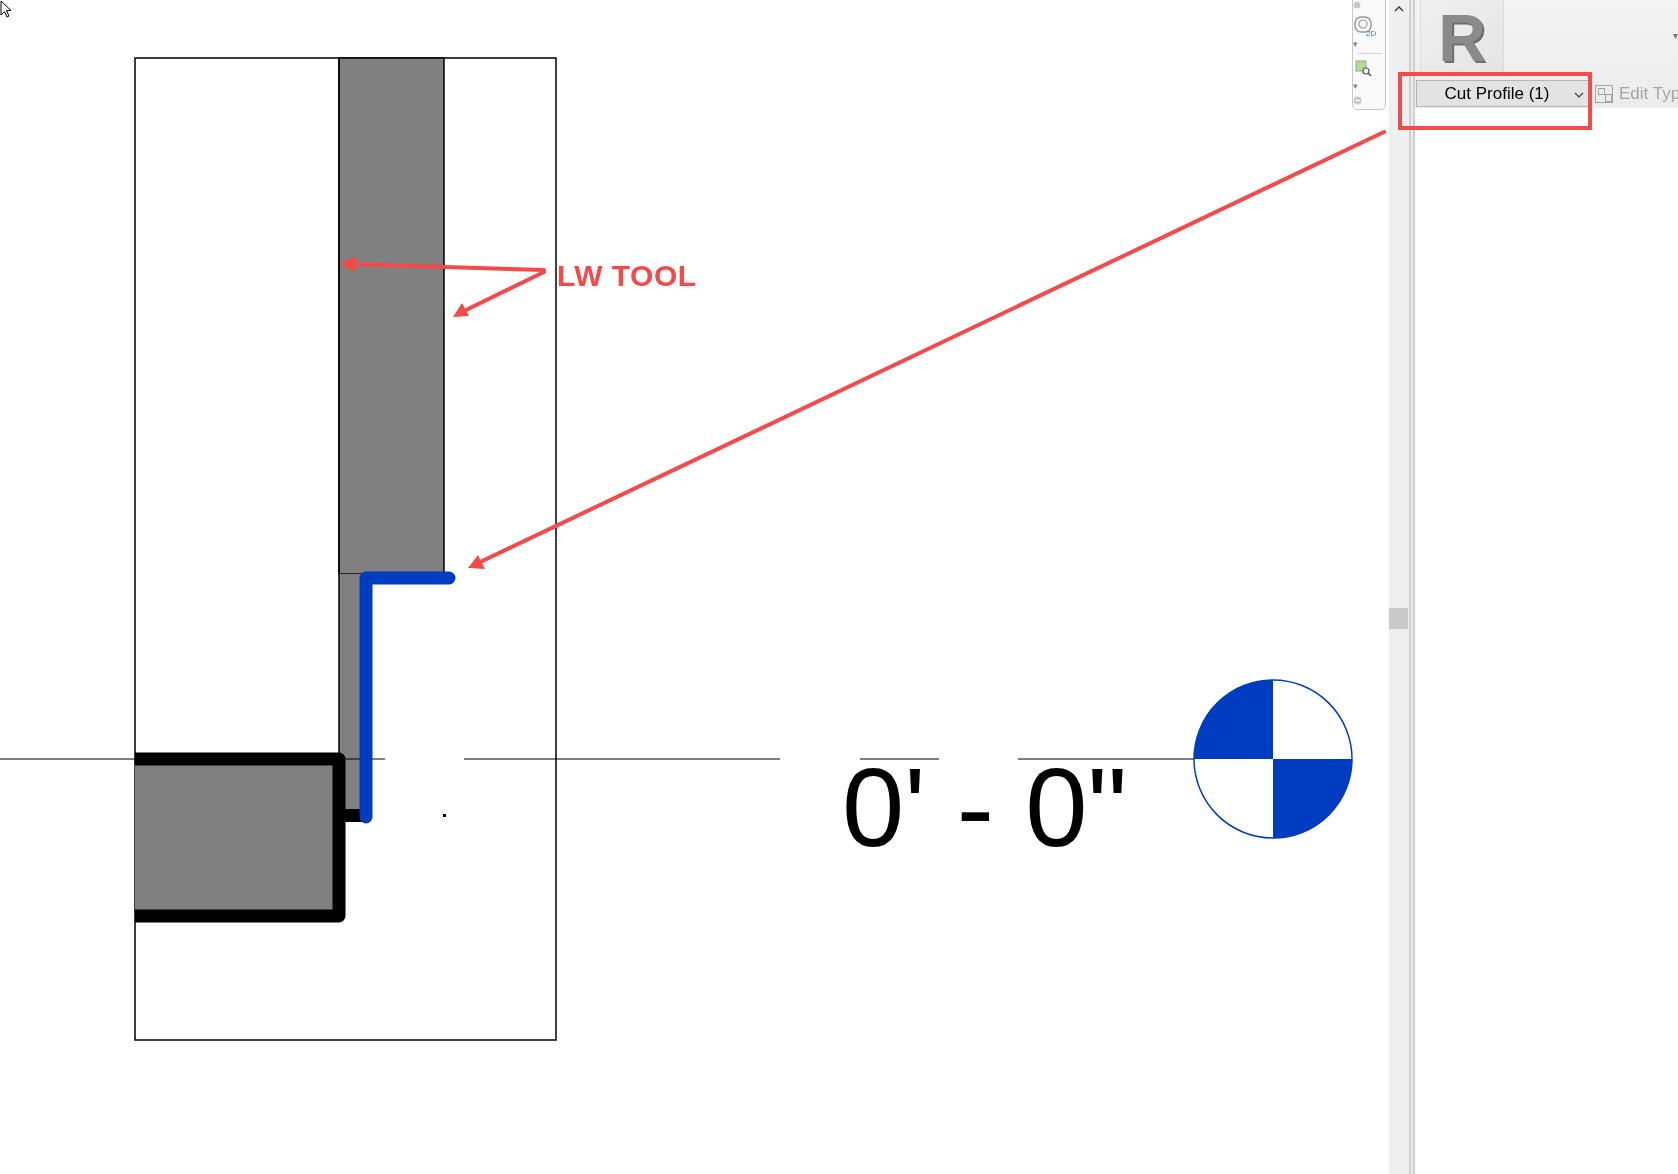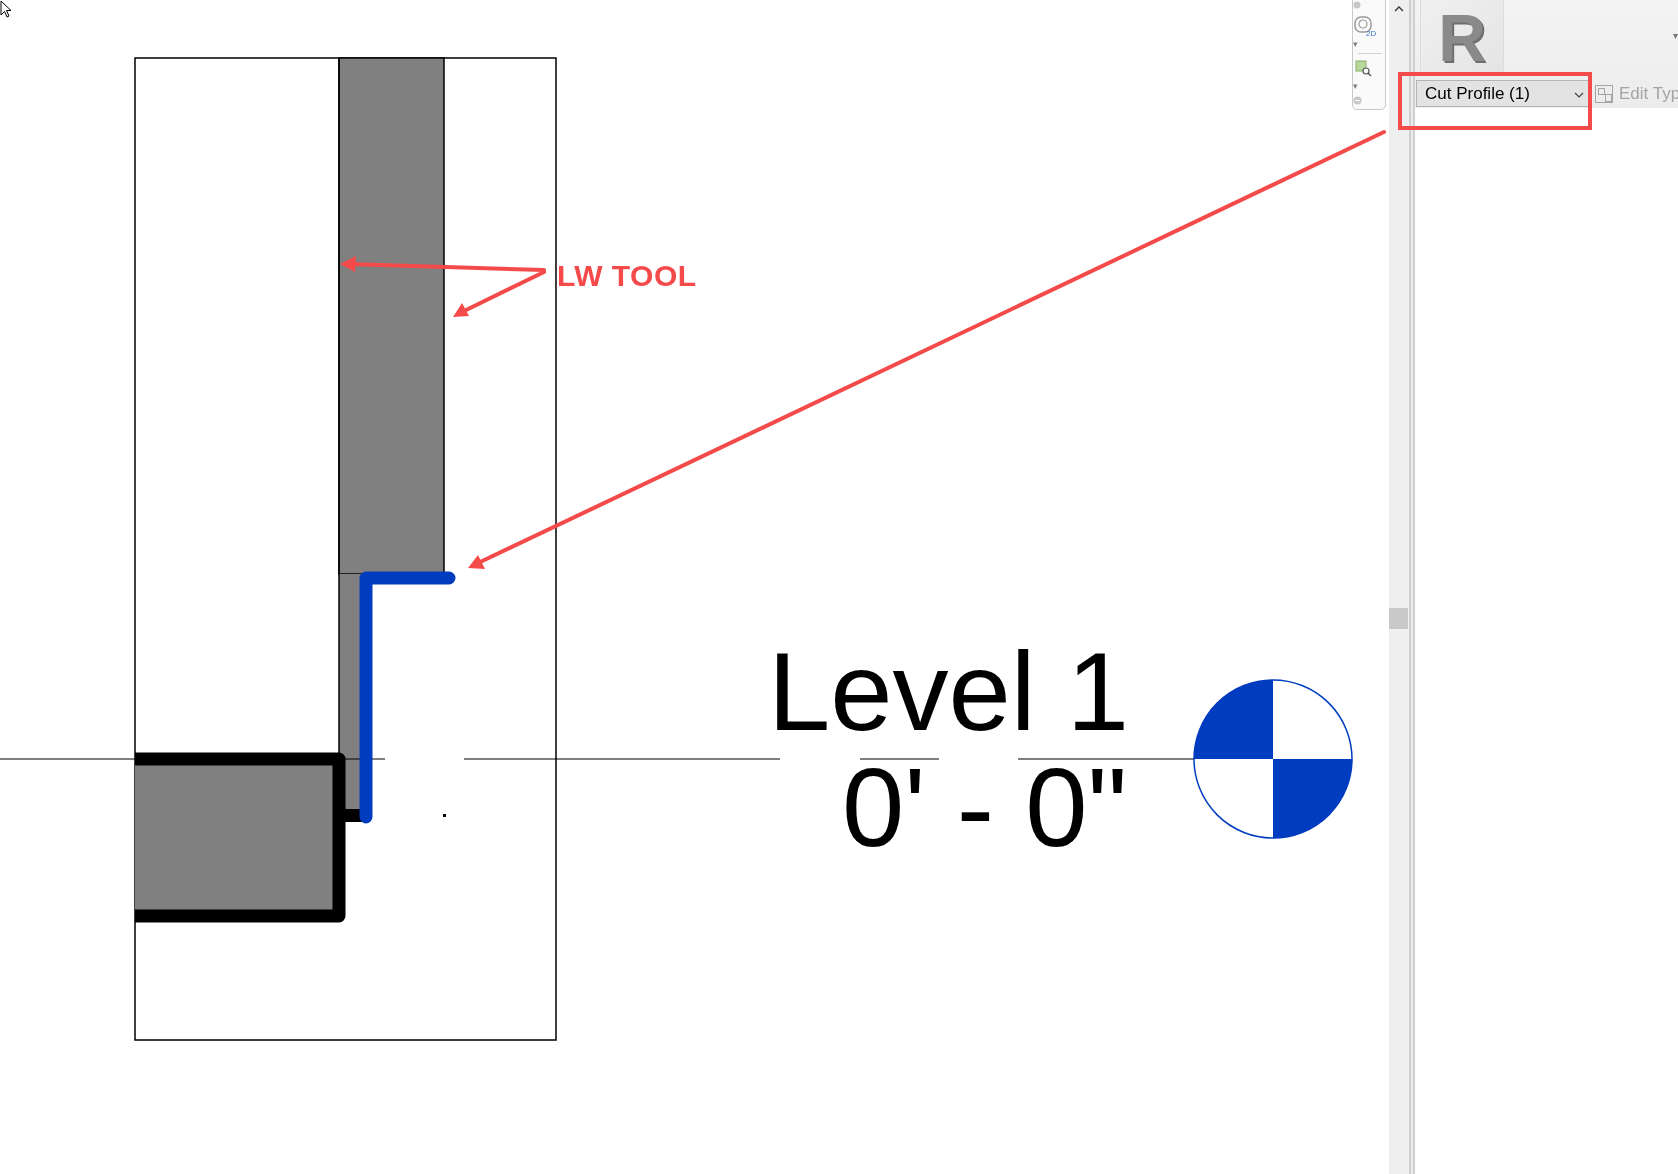--- a/index.html
+++ b/index.html
@@ -20,21 +20,21 @@
   .divider1 { position:absolute; left:1409px; top:0; width:2px; height:1174px; background:#cfcfcf; }
   .divider2 { position:absolute; left:1411px; top:0; width:2px; height:1174px; background:#ececec; }
   .divider3 { position:absolute; left:1413px; top:0; width:2px; height:1174px; background:#cfcfcf; }
 
   .props { position:absolute; left:1415px; top:0; width:263px; height:1174px; background:#ffffff; }
   .props-head { position:absolute; left:0; top:0; width:263px; height:108px; background:linear-gradient(#f4f4f4,#ececec); }
   .type-tile { position:absolute; left:5px; top:0; width:82px; height:76px; background:linear-gradient(135deg,#f0f0f0,#e4e4e4); border-right:1px solid #dcdcdc; border-left:1px solid #dcdcdc; display:flex; align-items:center; justify-content:center; }
   .type-tile span { font-size:66px; font-weight:bold; color:#8a8a8a; font-family:"Liberation Sans", sans-serif; text-shadow:2px 2px 0 #6e6e6e; }
   .head-arrow { position:absolute; right:0; top:30px; font-size:10px; color:#777; }
   .type-select { position:absolute; left:1px; top:80px; width:174px; height:27px; background:#e3e3e3; border:1px solid #b5b5b5; box-sizing:border-box; display:flex; align-items:center; }
-  .type-select .label { padding-left:8px; font-size:17px; color:#000; flex:1; white-space:nowrap; }
+  .type-select .label { padding-left:8px; font-size:17px; color:#000; flex:1; white-space:nowrap;text-align:center; }
   .type-select .chev { width:20px; font-size:12px; color:#444; text-align:center; }
   .edit-type { position:absolute; left:180px; top:80px; height:27px; display:flex; align-items:center; color:#a4a4a4; font-size:17px; white-space:nowrap; }
   .edit-type .ico { width:18px; height:18px; border:1px solid #a4a4a4; margin-right:6px; box-sizing:border-box; position:relative; }
   .edit-type .ico::before { content:""; position:absolute; left:2px; top:2px; width:5px; height:5px; border:1px solid #a4a4a4; }
   .edit-type .ico::after { content:""; position:absolute; left:9px; top:8px; width:5px; height:6px; border:1px solid #a4a4a4; }
 
   .highlight-box { position:absolute; left:1398px; top:72px; width:194px; height:58px; border:4px solid #f44a4a; box-sizing:border-box; pointer-events:none; }
   .cursor { position:absolute; left:858px; top:325px; }
 </style>
 </head>
@@ -74,21 +74,20 @@
       <line x1="544" y1="272" x2="460" y2="313"></line>
       <line x1="1384" y1="132" x2="476" y2="564"></line>
     </g>
     <g fill="#f44a4a">
       <polygon points="340,264 356,256 355,272"></polygon>
       <polygon points="453,317 462,303 469,316"></polygon>
       <polygon points="468,568 478,555 485,569"></polygon>
     </g>
   </svg>
 
-  <div class="level-name">Level 1</div>
   <div class="level-elev">0' - 0"</div>
   <div class="annot">LW TOOL</div>
 
   <svg class="cursor" width="14" height="20" viewBox="0 0 14 20">
     <path d="M1 1 L1 15 L4.5 11.5 L7 17 L9 16 L6.5 10.5 L11 10.5 Z" fill="#fff" stroke="#000" stroke-width="1"></path>
   </svg>
 </div>
 
 <div class="navbar">
   <div class="nav-btn" style="top:6px;height:8px;">

